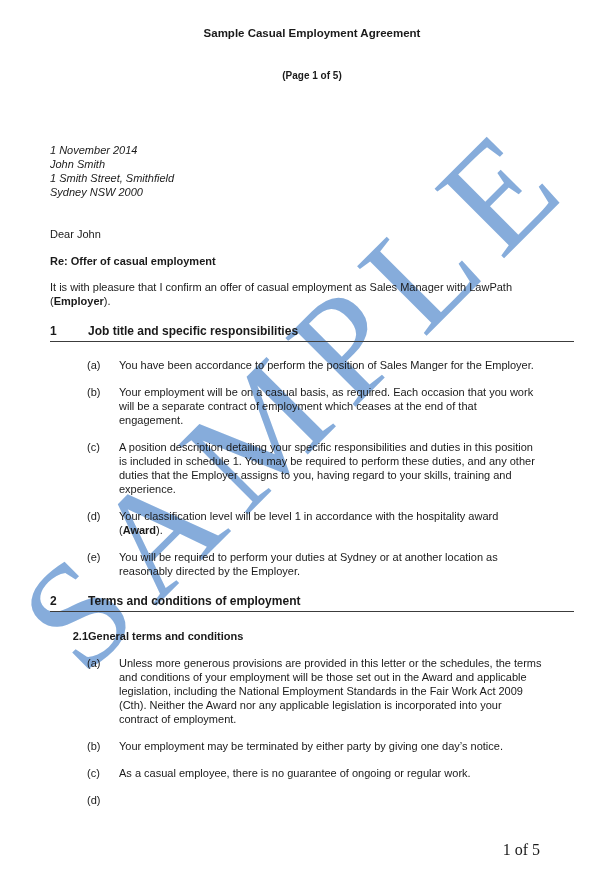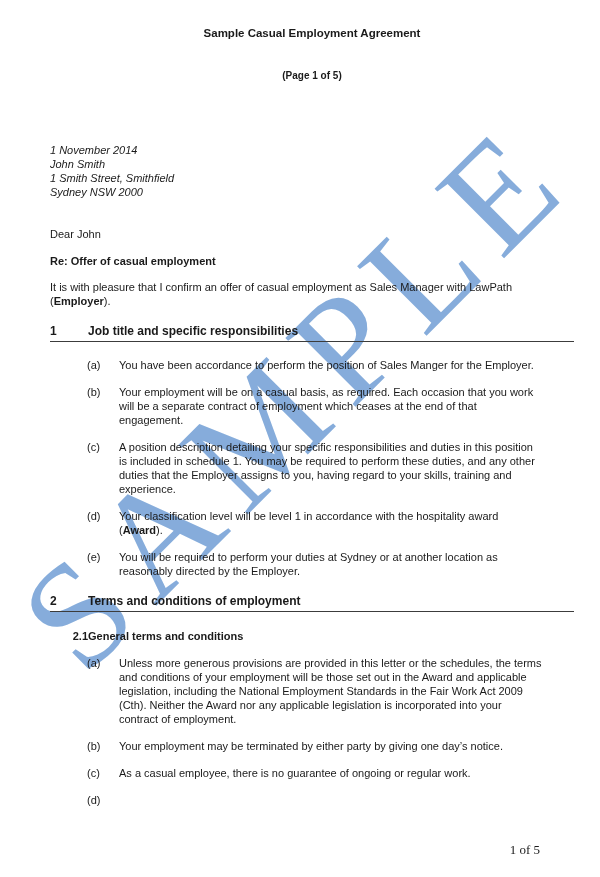--- a/index.html
+++ b/index.html
@@ -91,21 +91,21 @@
   }
   .clause-text {
     width: 424px;
   }
   .first-clause { margin-top: 16px; }
   .footer-page-number {
     position: absolute;
     right: 60px;
     bottom: 20px;
     font-family: "Liberation Serif", serif;
-    font-size: 13px;
+    font-size: 16px;
     z-index: 1;
   }
 </style>
 </head>
 <body>
 
 <div class="page">
 
   <div class="watermark">SAMPLE</div>
 

